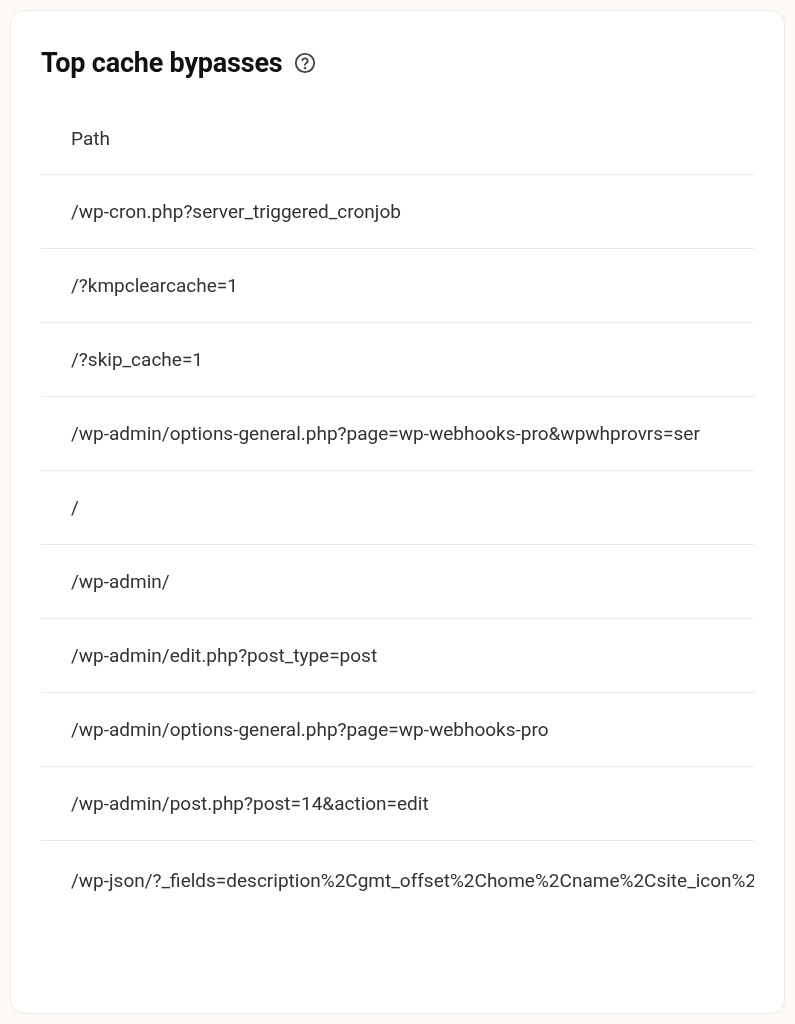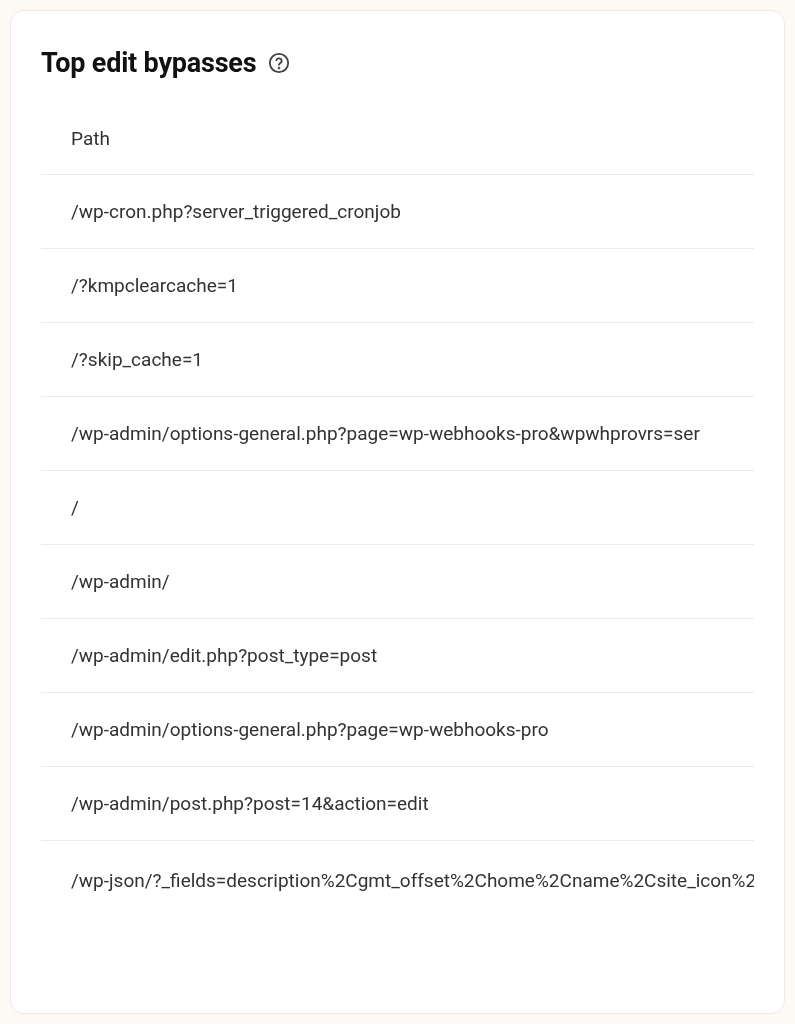--- a/index.html
+++ b/index.html
@@ -97,21 +97,21 @@
     .data-row:last-of-type {
       border-bottom: none;
       padding: 25px 30px 18px 30px;
     }
   </style>
 </head>
 <body>
 
 <div class="card">
   <div class="title-row">
-    <h2 class="title">Top edit bypasses</h2>
+    <h2 class="title">Top cache bypasses</h2>
     <span class="help-icon">
       <svg viewBox="0 0 24 24" fill="none" stroke="currentColor" stroke-width="2" stroke-linecap="round" stroke-linejoin="round">
         <circle cx="12" cy="12" r="10"></circle>
         <path d="M9.1 9a3 3 0 0 1 5.83 1c0 2-3 2.5-3 4"></path>
         <circle cx="12" cy="17.5" r="0.5" fill="currentColor"></circle>
       </svg>
     </span>
   </div>
 
   <div class="table-wrap">

